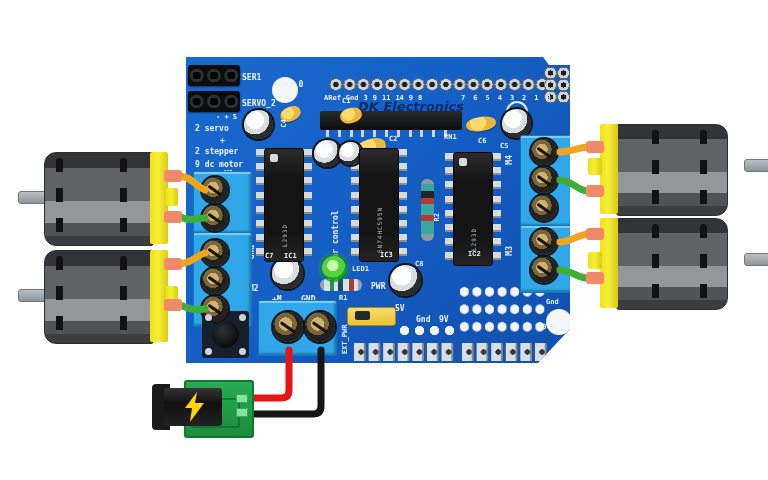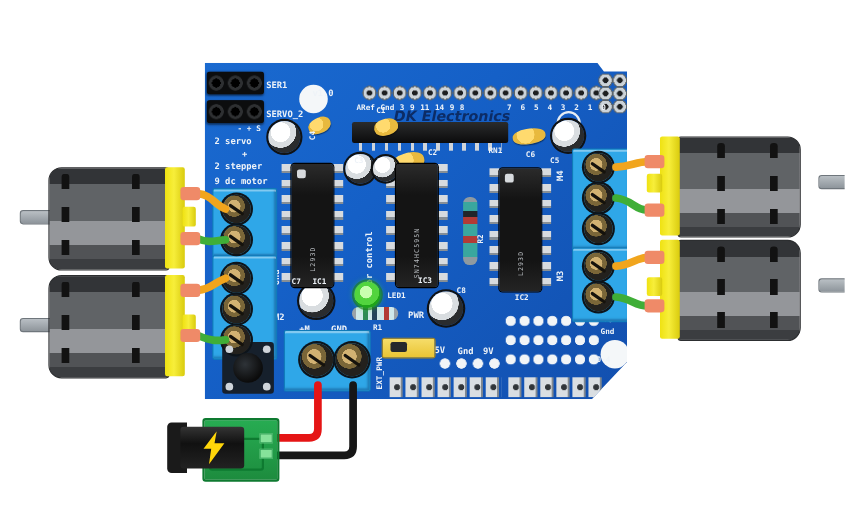--- a/index.html
+++ b/index.html
@@ -184,21 +184,21 @@
 
     <div class="abs" style="left:235px;top:122px;width:13px;height:62px;border-radius:6px;z-index:6;
          background:linear-gradient(180deg,#8f9aa0 0 8%,#3aa79e 8% 20%,#20262a 20% 30%,#b23b35 30% 40%,#3aa79e 40% 58%,#b23b35 58% 68%,#3aa79e 68% 88%,#8f9aa0 88% 100%);"></div>
     <div class="lbl s7 vtx" style="left:248px;top:156px;">R2</div>
 
     <div class="lbl vtx" style="left:62px;top:188px;">Gnd</div>
     <div class="lbl s7" style="left:79px;top:196px;">C7</div>
     <div class="lbl s7" style="left:98px;top:196px;">IC1</div>
     <div class="lbl s7" style="left:194px;top:195px;">IC3</div>
     <div class="lbl s7" style="left:229px;top:204px;">C8</div>
-    <div class="lbl s7" style="left:282px;top:211px;">IC2</div>
+    <div class="lbl s7" style="left:282px;top:194px;font-family:Liberation Mono, monospace;">IC2</div>
 
     <div class="abs" style="left:136px;top:199px;width:24px;height:24px;border-radius:50%;z-index:7;
          background:radial-gradient(circle at 45% 40%,#c8ffb0 0 28%,#52d43e 30% 60%,#1fa31a 62% 100%);
          box-shadow:0 0 6px rgba(60,220,50,.8),0 0 0 2px rgba(20,90,20,.6);"></div>
     <div class="lbl s7" style="left:166px;top:209px;">LED1</div>
     <div class="abs" style="left:134px;top:222px;width:42px;height:12px;border-radius:6px;z-index:6;
          background:linear-gradient(90deg,#9aa2a8 0 9%,#cfe8ea 9% 24%,#2e8b57 24% 34%,#cfe8ea 34% 44%,#23445c 44% 54%,#cfe8ea 54% 70%,#b23b35 70% 80%,#cfe8ea 80% 91%,#9aa2a8 91% 100%);"></div>
     <div class="lbl s7" style="left:153px;top:238px;">R1</div>
 
     <div class="lbl" style="left:38px;top:114px;">M1</div>
@@ -233,21 +233,21 @@
     <div class="lbl" style="left:86px;top:239px;">+M</div>
     <div class="lbl" style="left:115px;top:239px;">GND</div>
     <div class="block" style="left:72px;top:243px;width:77px;height:54px;"></div>
     <div class="screw" style="left:87px;top:255px;width:30px;height:30px;"></div>
     <div class="screw" style="left:119px;top:255px;width:30px;height:30px;"></div>
     <div class="lbl s7 vtx" style="left:156px;top:249px;height:48px;">EXT_PWR</div>
 
     <div class="lbl" style="left:185px;top:226px;">PWR</div>
     <div class="abs" style="left:161px;top:250px;width:47px;height:17px;background:linear-gradient(180deg,#f6dd6a,#e9c433);border:1px solid #a8861b;border-radius:3px;z-index:7;"></div>
     <div class="abs" style="left:169px;top:254px;width:15px;height:9px;background:#26292c;border-radius:2px;z-index:8;"></div>
-    <div class="lbl" style="left:209px;top:258px;">5V</div>
+    <div class="lbl" style="left:209px;top:248px;">5V</div>
     <div class="lbl" style="left:230px;top:259px;">Gnd</div>
     <div class="lbl" style="left:253px;top:259px;">9V</div>
     <div class="holes" style="left:211px;top:265px;width:60px;height:17px;background-size:15px 17px;"></div>
 
     <div class="holes" style="left:272px;top:226px;width:88px;height:54px;background-size:12.6px 17.5px;"></div>
     <div class="lbl" style="left:362px;top:230px;">+5</div>
     <div class="lbl s7" style="left:360px;top:242px;">Gnd</div>
     <div class="lbl s7" style="left:352px;top:267px;">A0-4</div>
 
     <div class="pinrow" style="left:168px;top:286px;width:102px;height:18px;"></div>

